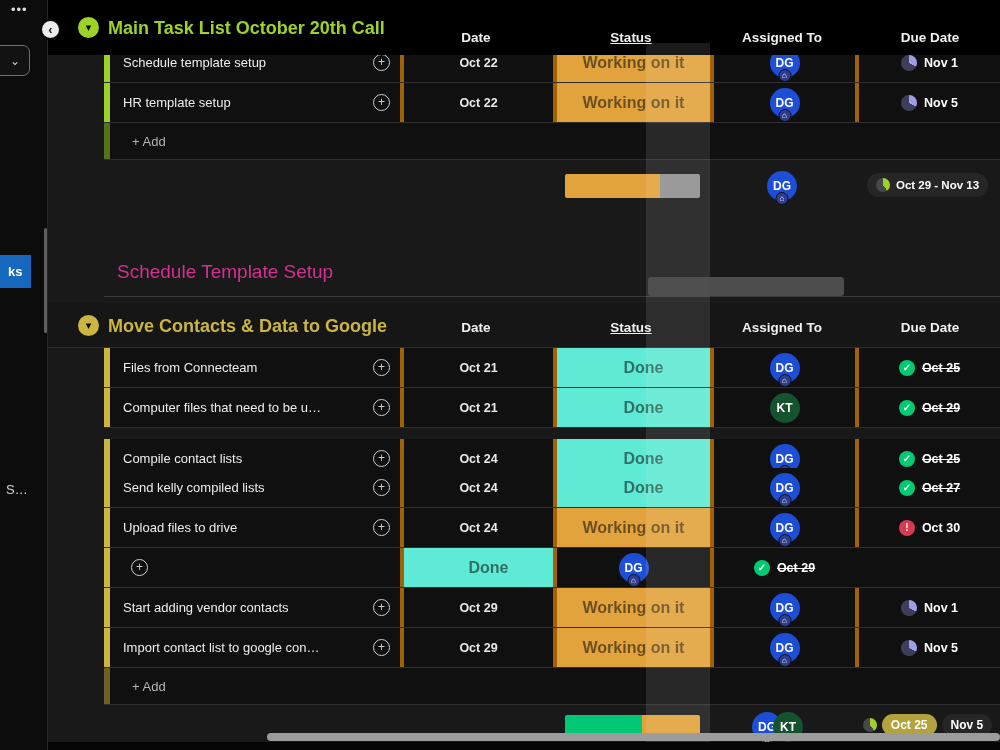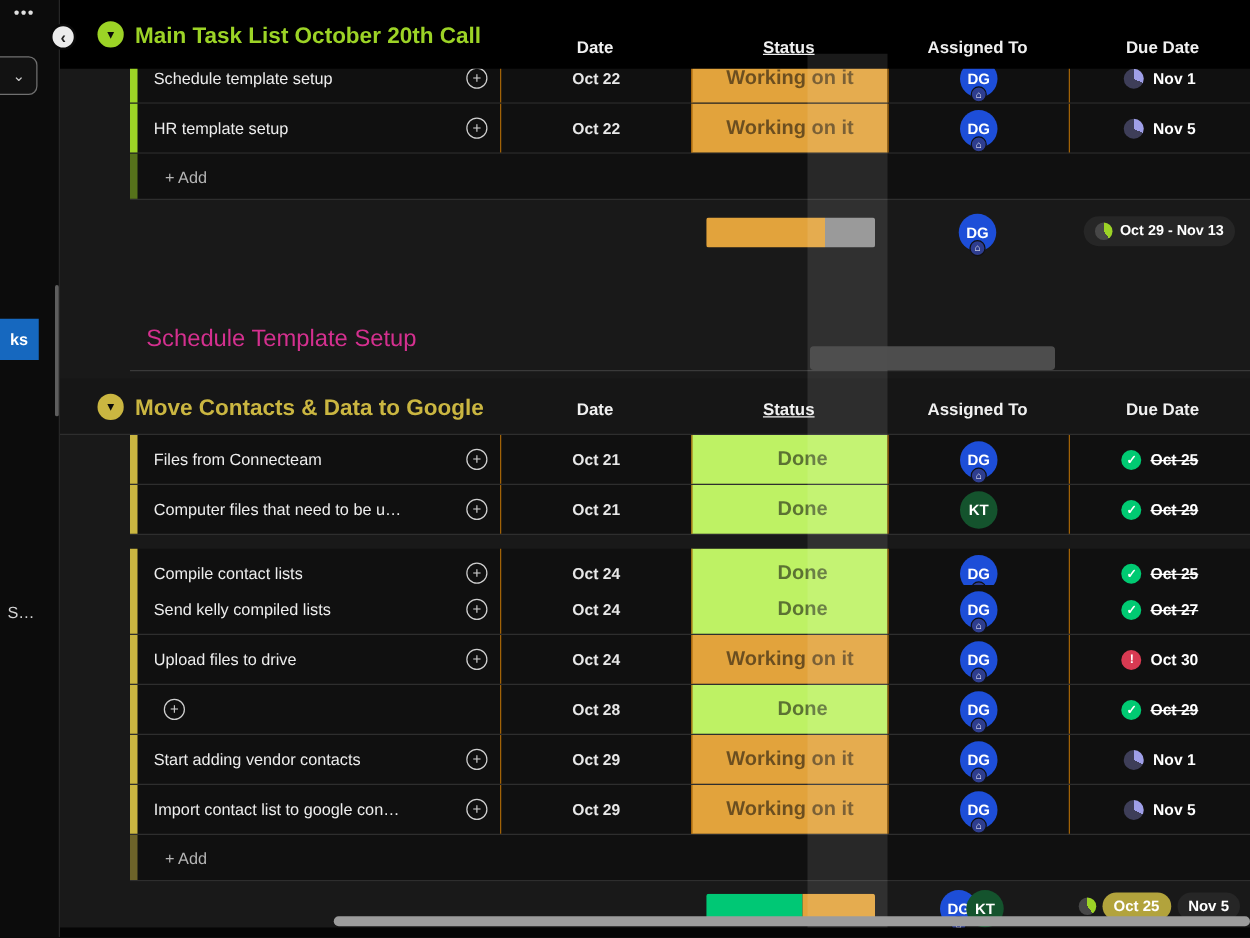--- a/index.html
+++ b/index.html
@@ -26,28 +26,28 @@
   #g2h .gchev { top:12px; background:#cab641; }
   .gtitle { position:absolute; left:60px; font-size:18px; font-weight:700; white-space:nowrap; }
   #g1h .gtitle { top:18px; color:#9cd326; }
   #g2h .gtitle { top:13px; color:#cab641; }
   .colhead { position:absolute; transform:translateX(-50%); font-size:13.5px; font-weight:700; color:#f0f0f0; }
   #g1h .colhead { top:30px; }
   #g2h .colhead { top:17px; }
   .ch-date { left:428px; } .ch-status { left:583px;text-decoration:underline; } .ch-assign { left:734px; } .ch-due { left:882px; }
 
   .row { position:absolute; left:56px; width:896px; height:40px; display:grid; grid-template-columns:6px 290px 153px 157px 145px 145px; background:#101010; border-bottom:1px solid #2e2e2e; }
-  .row .cell { display:flex; align-items:center; justify-content:center; border-left:1px solid #a16207; color:#ededed; font-size:13px; overflow:hidden; }
+  .row .cell { display:flex; align-items:center; justify-content:center; border-left:4px solid #a16207; color:#ededed; font-size:13px; overflow:hidden; }
   .cell.name { justify-content:space-between; padding:0 10px 0 13px; border-left:none; }
   .name .t { white-space:nowrap; overflow:hidden; text-overflow:ellipsis; }
   .bubble { flex:0 0 auto; width:17px; height:17px; border:1.5px solid #cfcfcf; border-radius:50%; color:#cfcfcf; font-size:12px; line-height:14px; text-align:center; margin-left:8px; }
   .cell.date { color:#e8e8e8; font-weight:600; font-size:12.5px; }
   .cell.status { font-weight:700; font-size:16px; color:rgba(10,10,10,.55); }
   .status.working { background:#e2a33c; }
-  .status.done { background:#bef264;padding-left:20px; }
+  .status.done { background:#5eead4;padding-left:20px; }
   .cell.due { gap:7px; font-weight:700; font-size:12.5px; color:#fff; }
   .strike { text-decoration:line-through; }
   .dicon { flex:0 0 auto; width:16px; height:16px; border-radius:50%; display:flex; align-items:center; justify-content:center; font-size:10px; color:#fff; font-weight:700; }
   .dicon.check { background:#00ca72; }
   .dicon.alert { background:#d83a52; }
   .dicon.piep { background:conic-gradient(#9f9fe8 0 32%, #3e3e58 0); }
   .dicon.pieg { background:conic-gradient(#9cd326 0 40%, #474747 0); width:14px; height:14px; }
   .bar { height:100%; }
   .bar.g1 { background:#9cd326; }
   .bar.g2 { background:#cab641; }
@@ -285,21 +285,20 @@
         <span class="dicon alert">!</span>
         <span>Oct 30</span>
       </div>
     </div>
 
     <div class="row" style="top:548px">
       <div class="bar g2"></div>
       <div class="cell name">
         <span class="bubble">+</span>
       </div>
-      <div class="cell date">Oct 28</div>
       <div class="cell status done">Done</div>
       <div class="cell">
         <span class="avatar dg">
             <span>DG</span>
             <span class="homebadge">⌂</span>
           </span>
       </div>
       <div class="cell due">
         <span class="dicon check">✓</span>
         <span class="strike">Oct 29</span>

